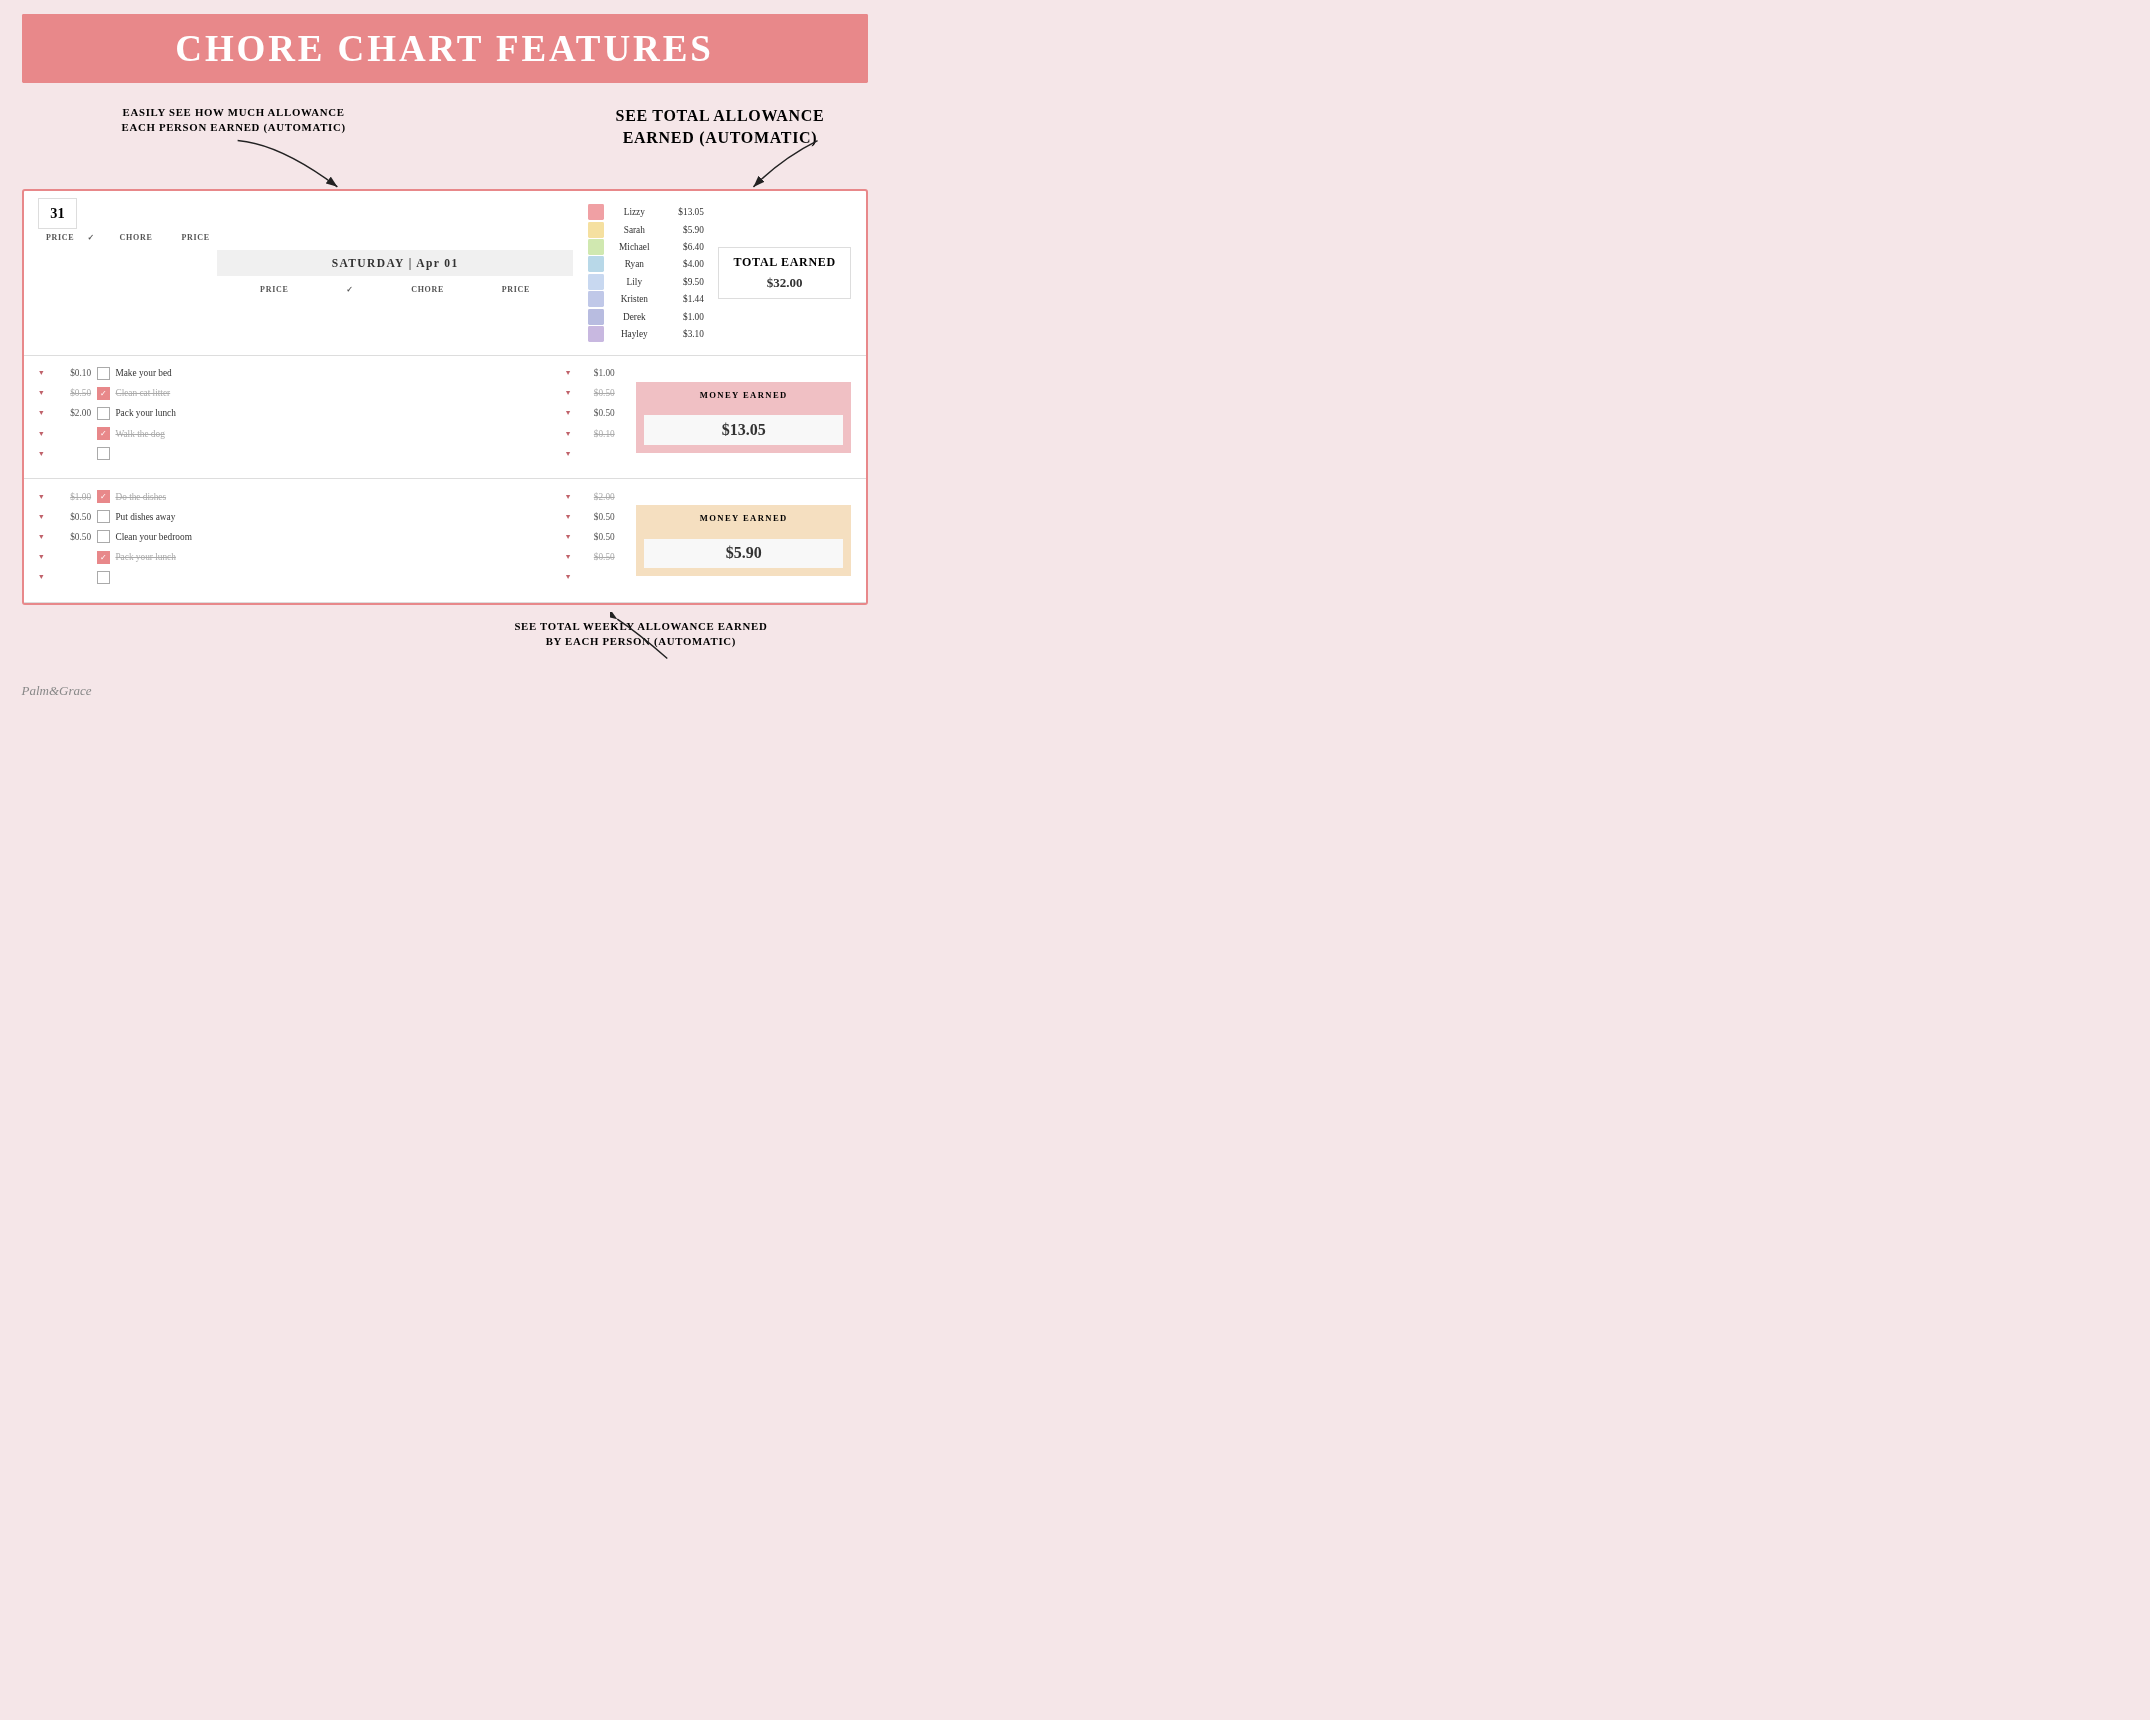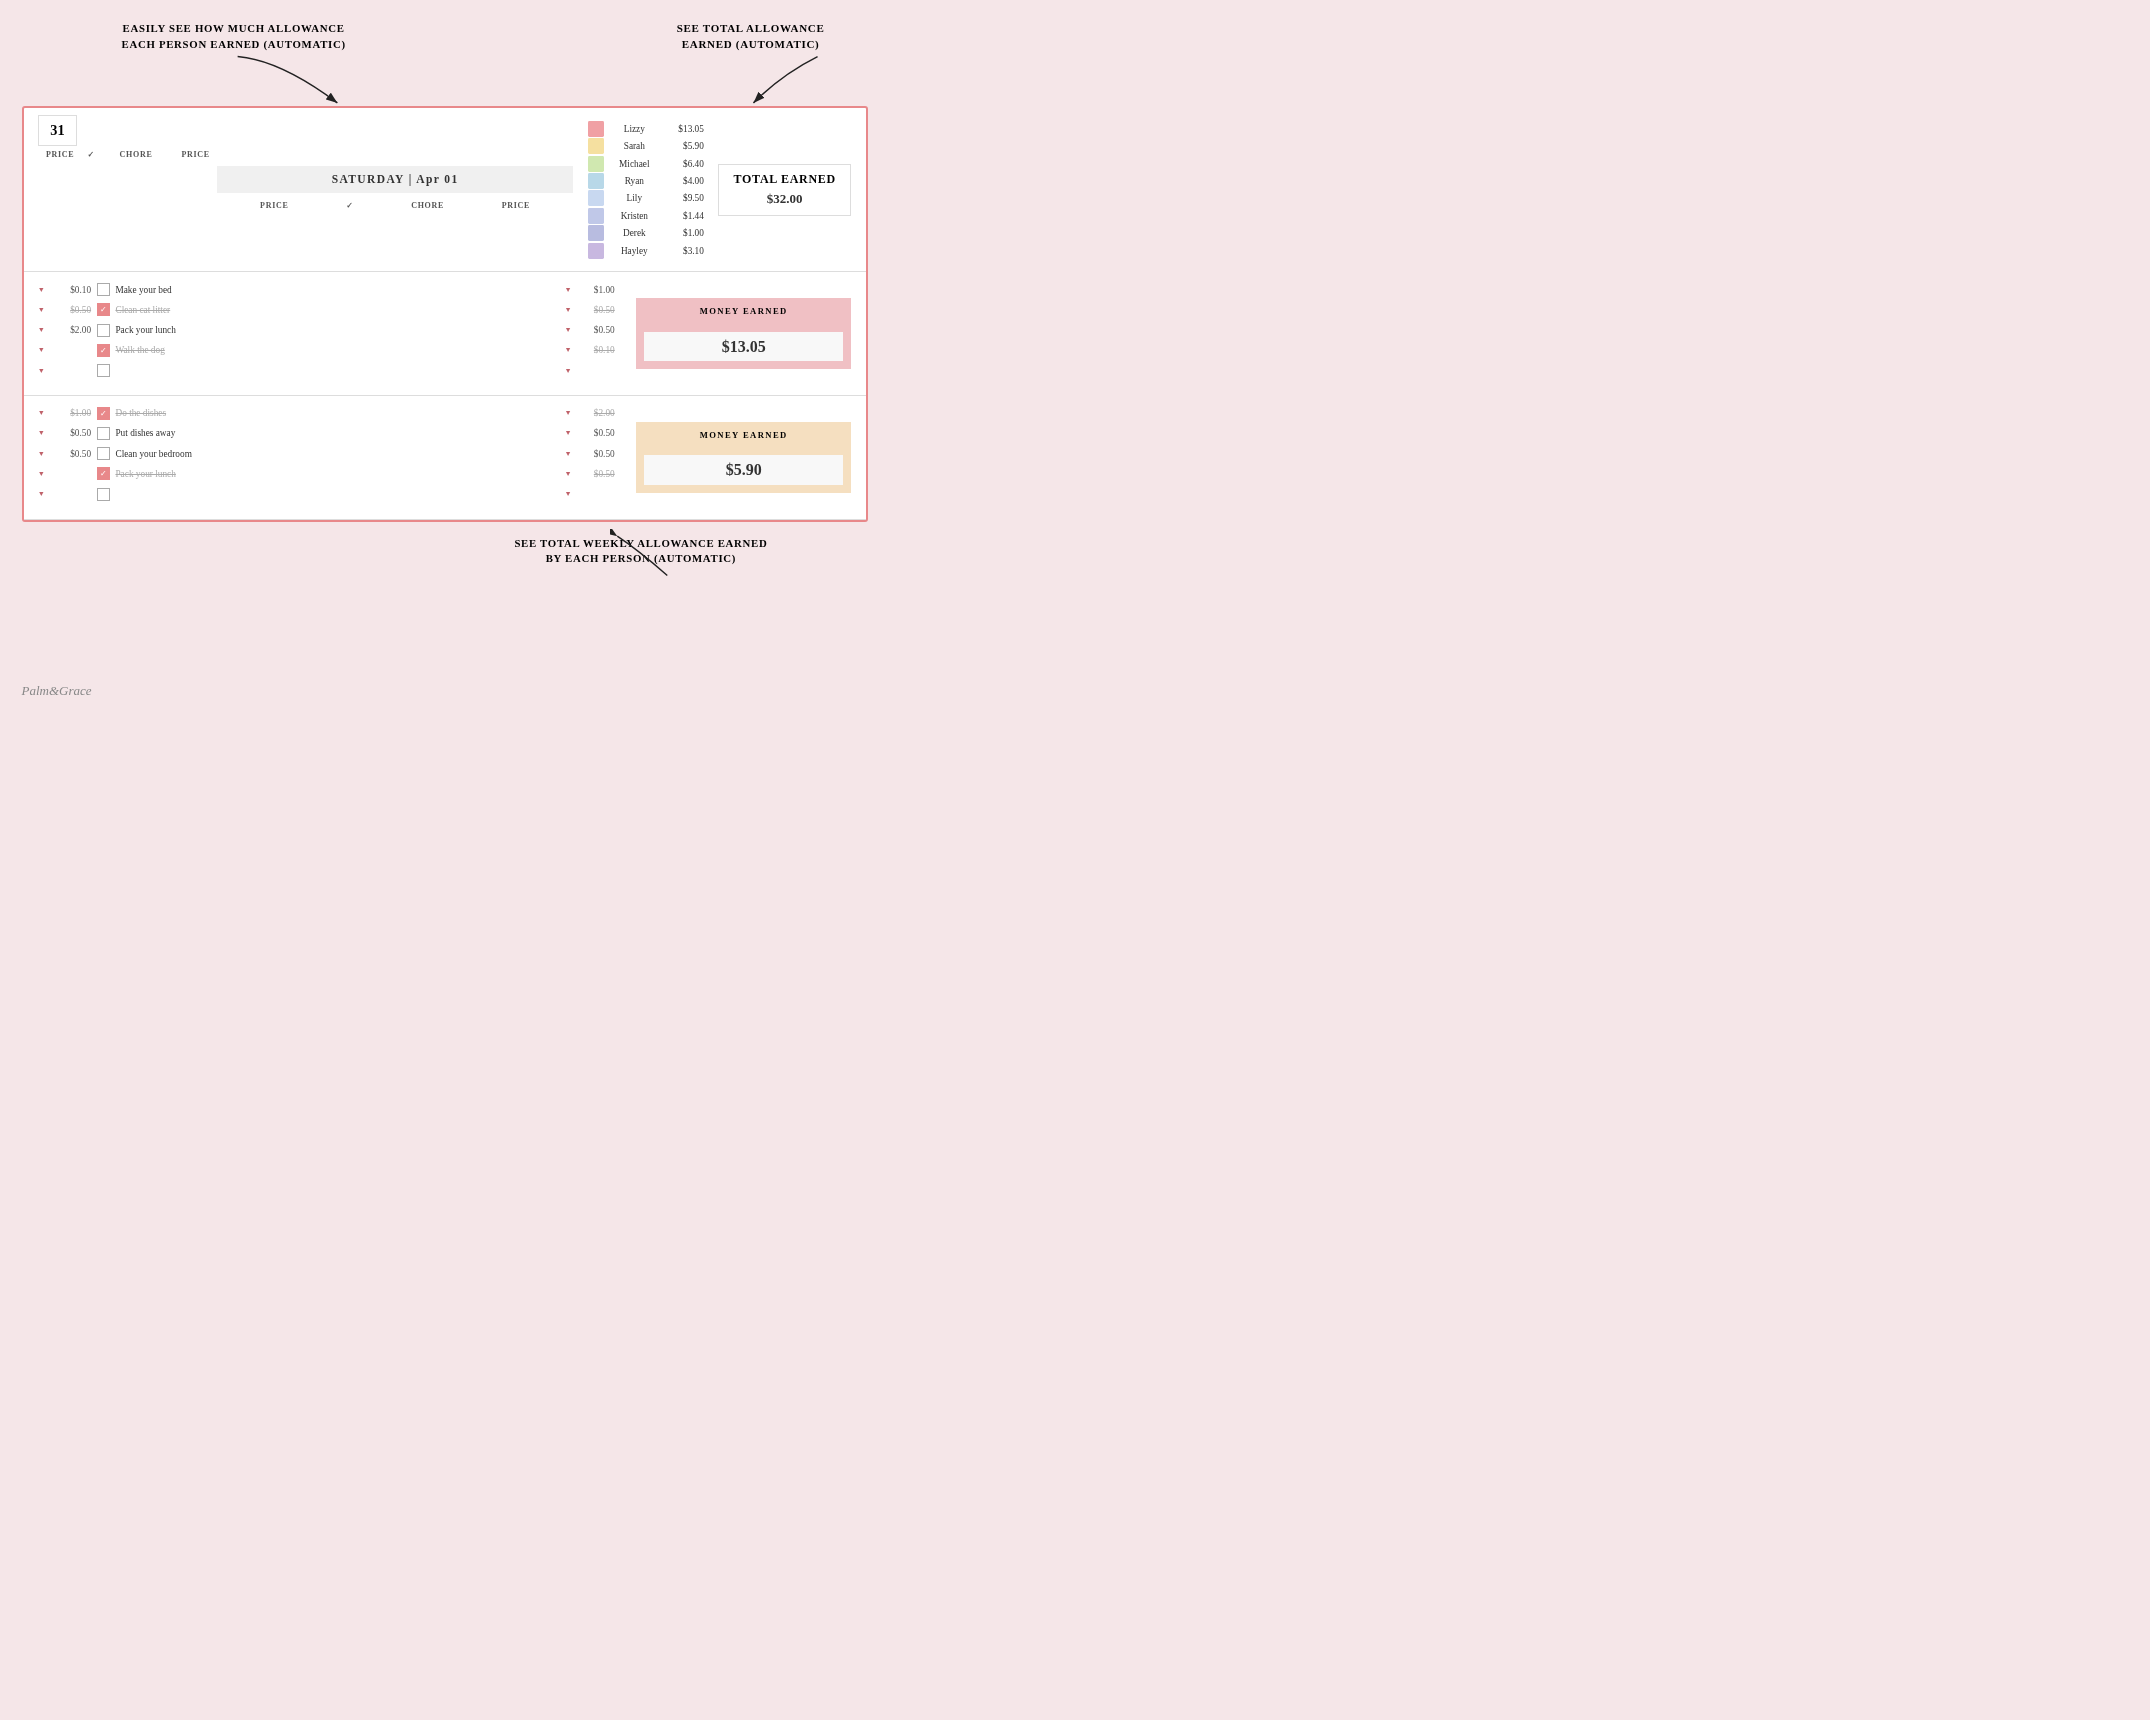--- a/index.html
+++ b/index.html
@@ -51,21 +51,21 @@
       font-size: 10.8px;
       font-weight: bold;
       letter-spacing: 0.7px;
       line-height: 1.4;
     }
     .annotation-right {
       position: absolute;
       right: 43px;
       top: 7.2px;
       text-align: center;
-      font-size: 11px;
+      font-size: 16px;
       font-weight: bold;
       letter-spacing: 0.7px;
       line-height: 1.4;
     }
 
     
     .main-box {
       border: 2.2px solid #e8888a;
       background: white;
       border-radius: 2.9px;
@@ -282,20 +282,23 @@
     
     svg.annotation-arrow {
       position: absolute;
     }
   </style>
 </head>
 <body>
 
 <div class="page-wrapper">
 
+  <div class="header-banner">
+    <h1>CHORE CHART FEATURES</h1>
+  </div>
 
   <div class="annotation-area">
     <div class="annotation-left">
       <span style="white-space:pre-line;">EASILY SEE HOW MUCH ALLOWANCE
 EACH PERSON EARNED (AUTOMATIC)</span>
     </div>
     <div class="annotation-right">
       <span style="white-space:pre-line;">SEE TOTAL ALLOWANCE
 EARNED (AUTOMATIC)</span>
     </div>

